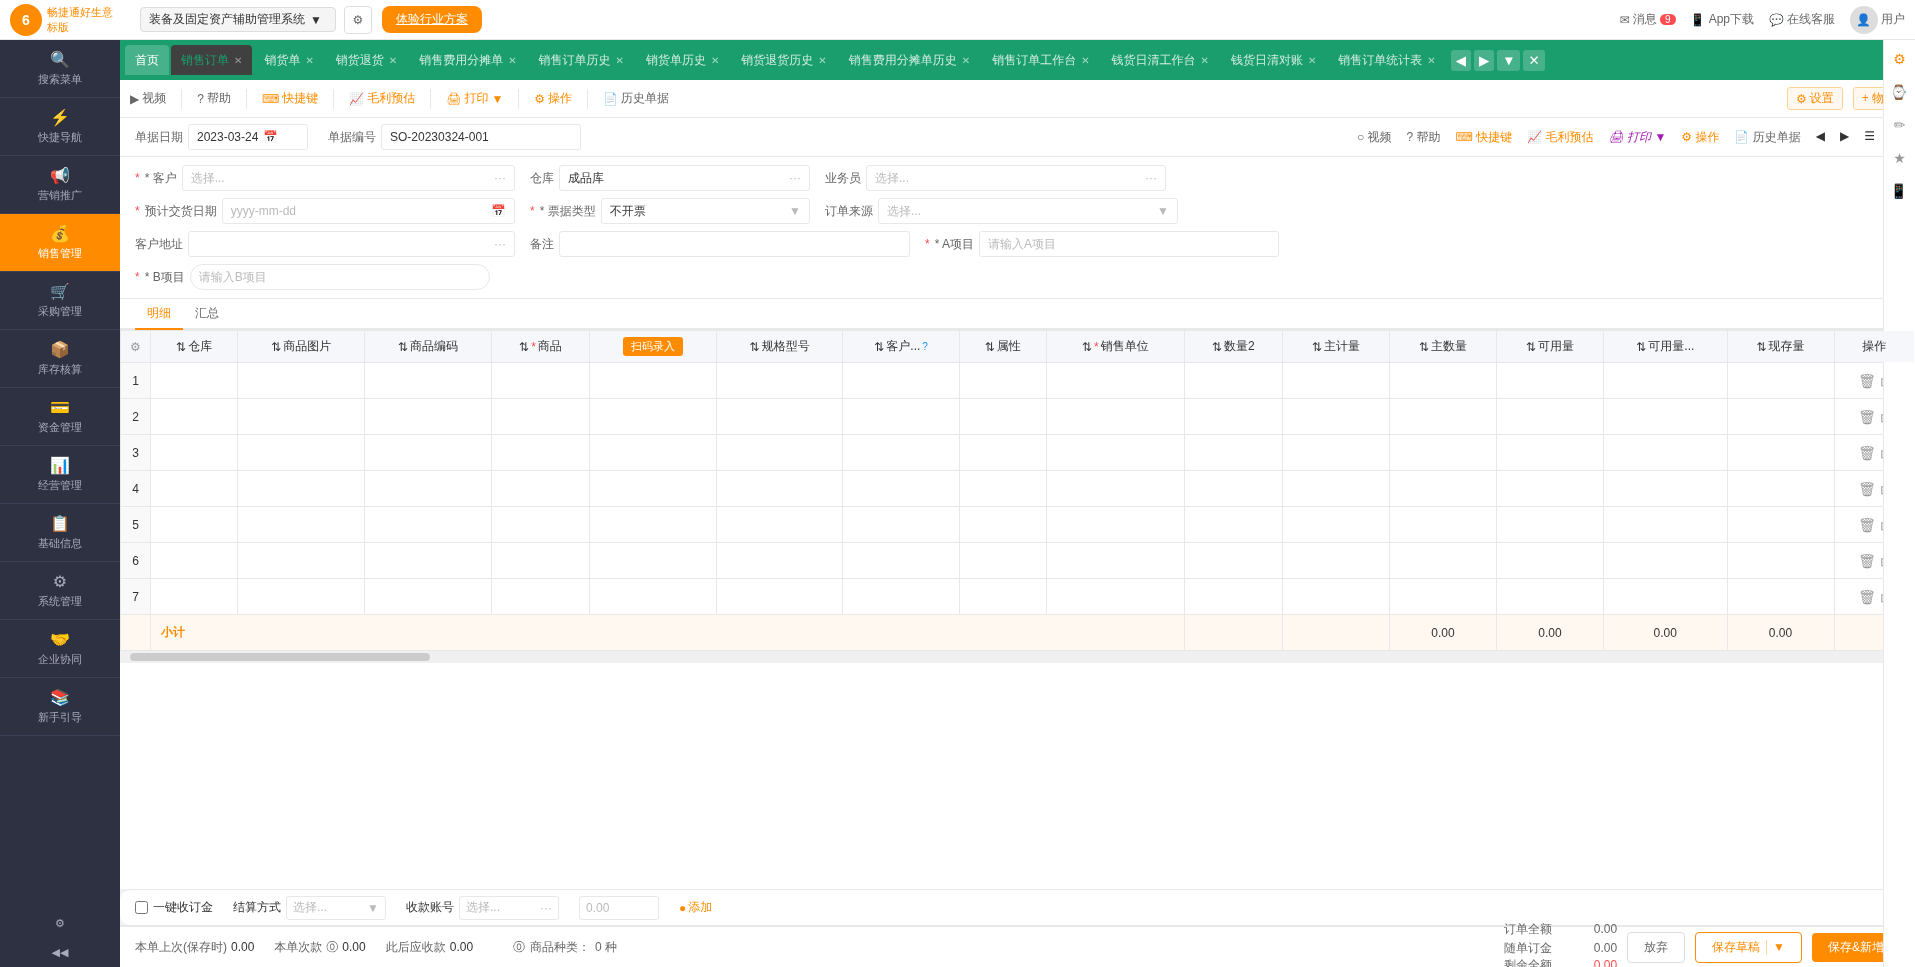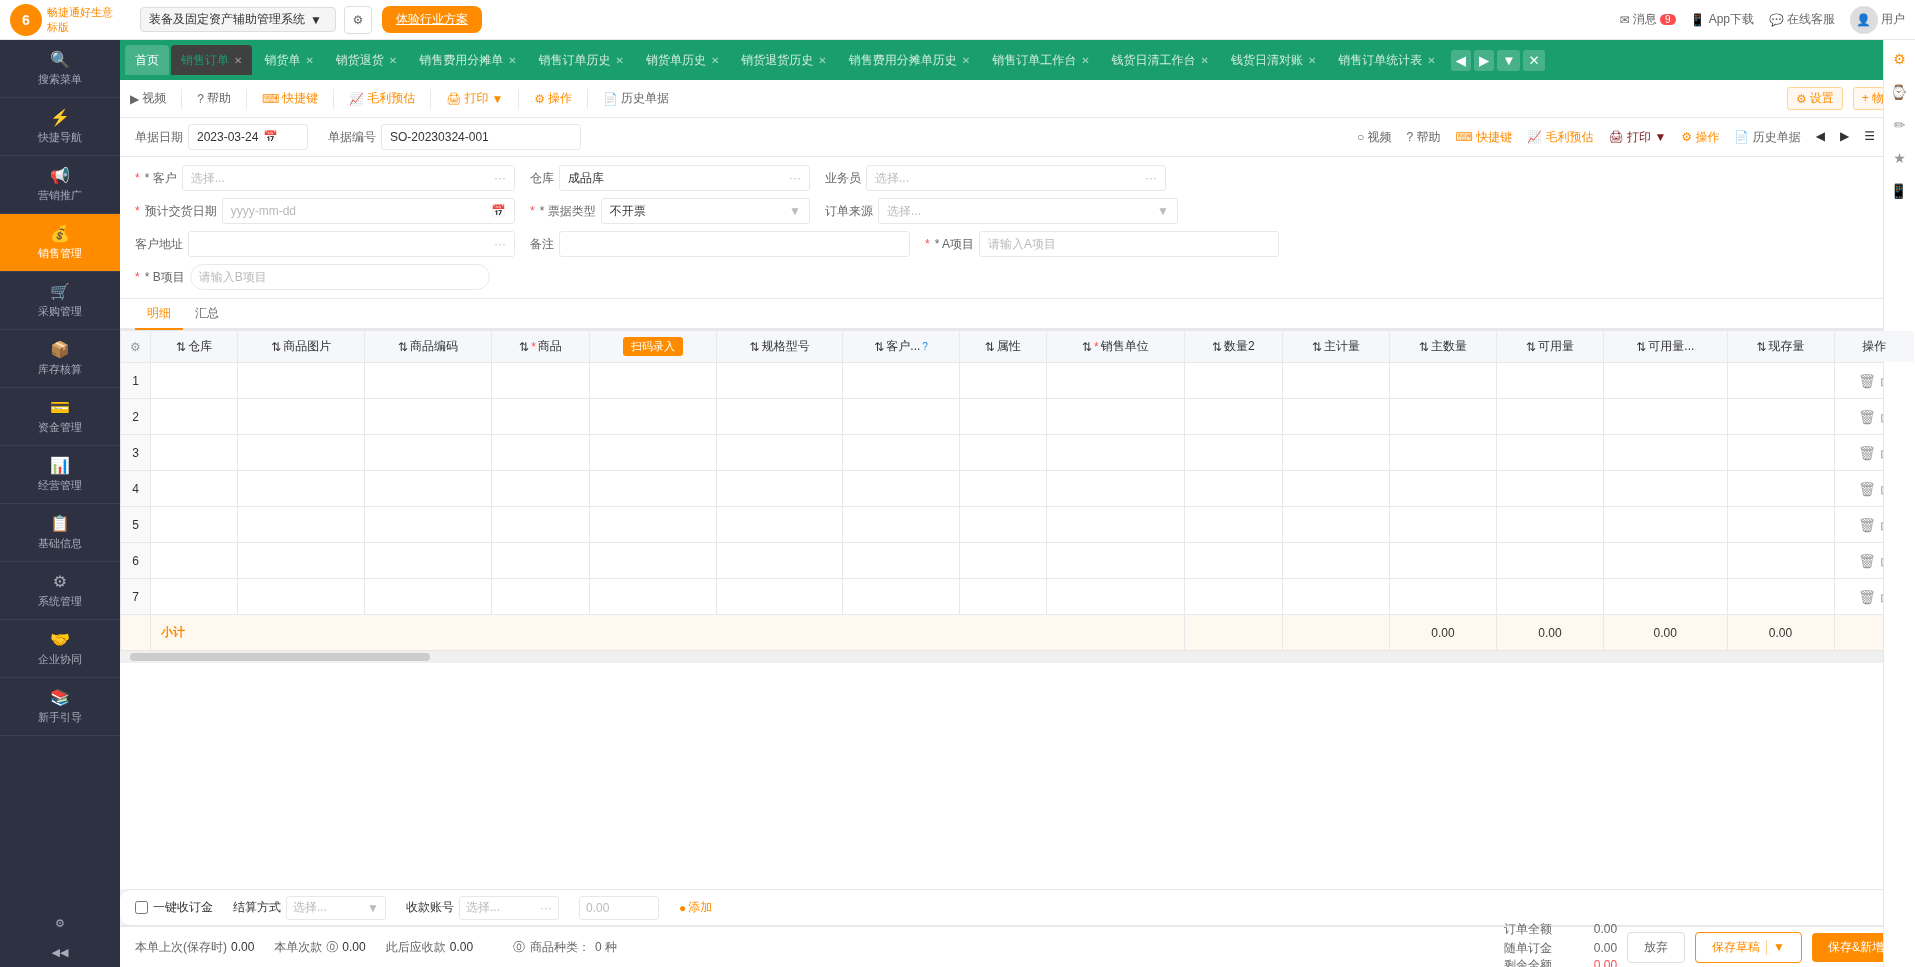--- a/index.html
+++ b/index.html
@@ -312,21 +312,21 @@
       <span class="lbl">单据编号</span>
       <div class="inp-box has-val" style="width:200px; color:#333;">
         <span>SO-20230324-001</span>
       </div>
     </div>
     <div style="margin-left:auto; display:flex; gap:15px; font-size:12px;">
       <span style="color:#666; cursor:pointer;">○ 视频</span>
       <span style="color:#666; cursor:pointer;">? 帮助</span>
       <span style="color:#ff8c00; cursor:pointer;">⌨ 快捷键</span>
       <span style="color:#ff8c00; cursor:pointer;">📈 毛利预估</span>
-      <span style="color:#7f1d1d; cursor:pointer;">🖨 打印 ▼</span>
+      <span style="color:#a21caf; cursor:pointer;font-style:italic;">🖨 打印 ▼</span>
       <span style="color:#ff8c00; cursor:pointer;">⚙ 操作</span>
       <span style="color:#666; cursor:pointer;">📄 历史单据</span>
       <span style="cursor:pointer;">◀</span>
       <span style="cursor:pointer;">▶</span>
       <span style="cursor:pointer;">☰</span>
       <span style="cursor:pointer; color:#ff8c00;">⊞</span>
     </div>
   </div>
 
   <div style="background:white; border-bottom:1px solid #e8e8e8; padding:8px 15px;">

